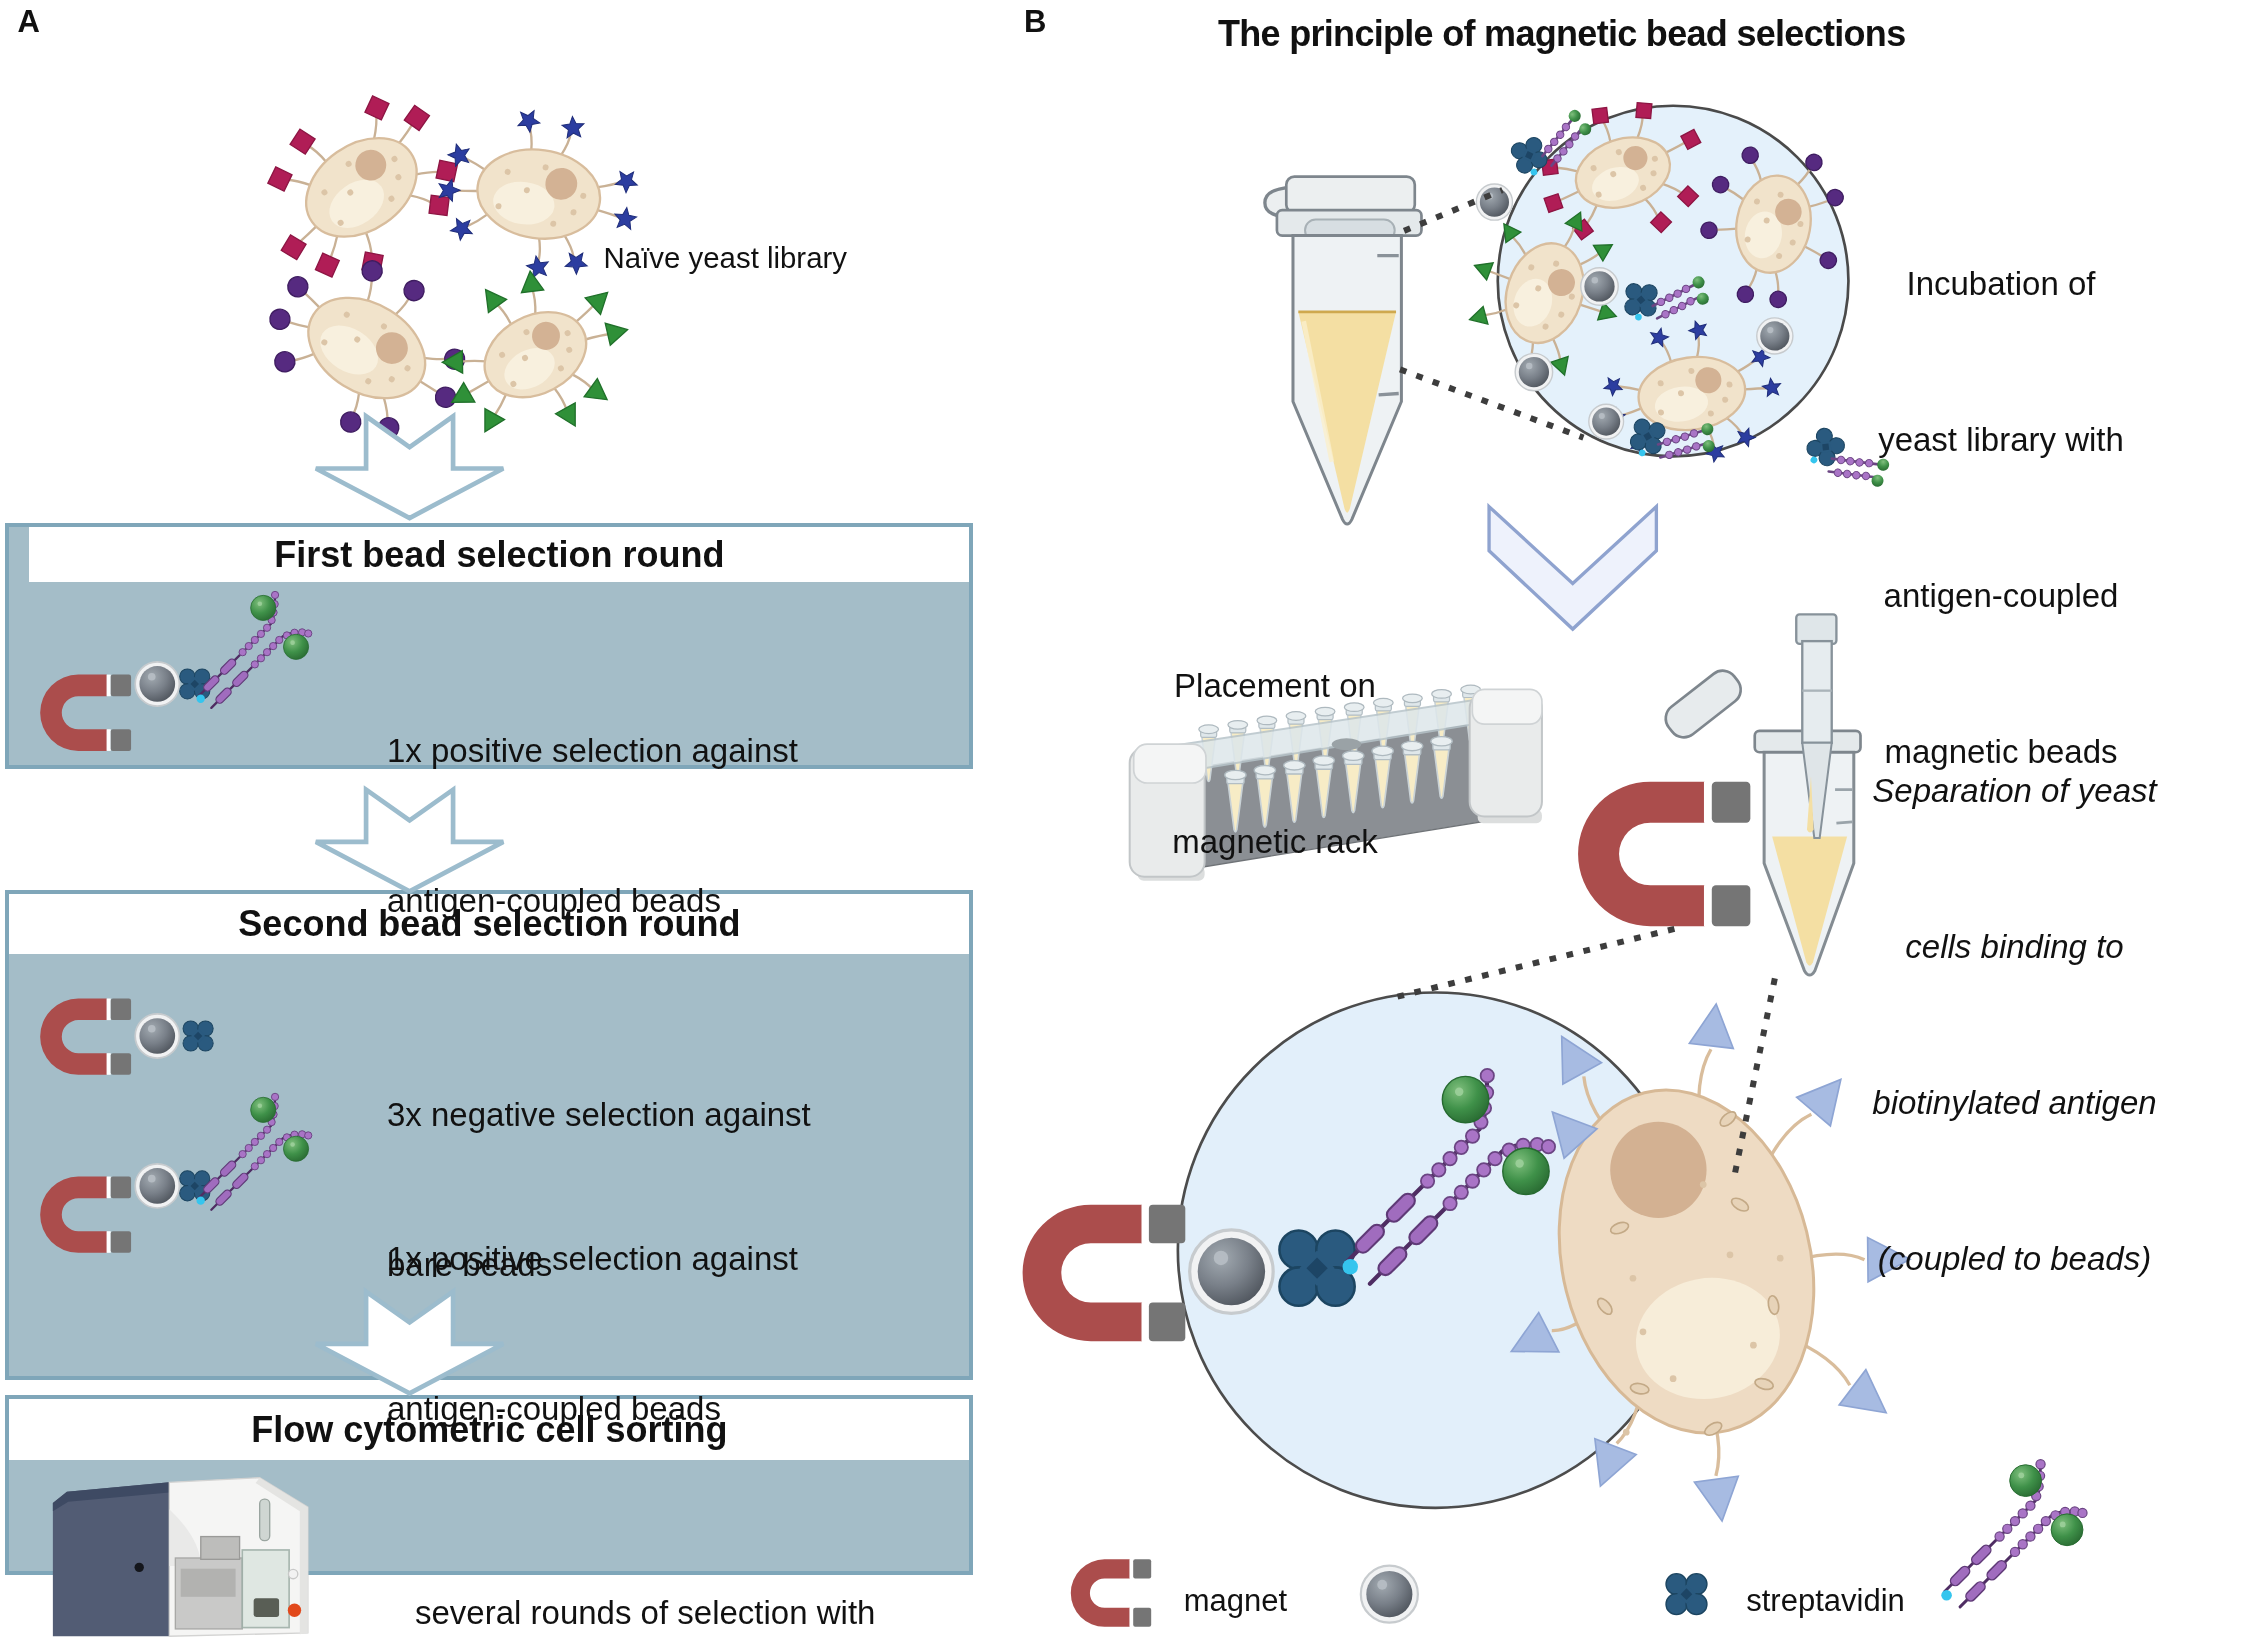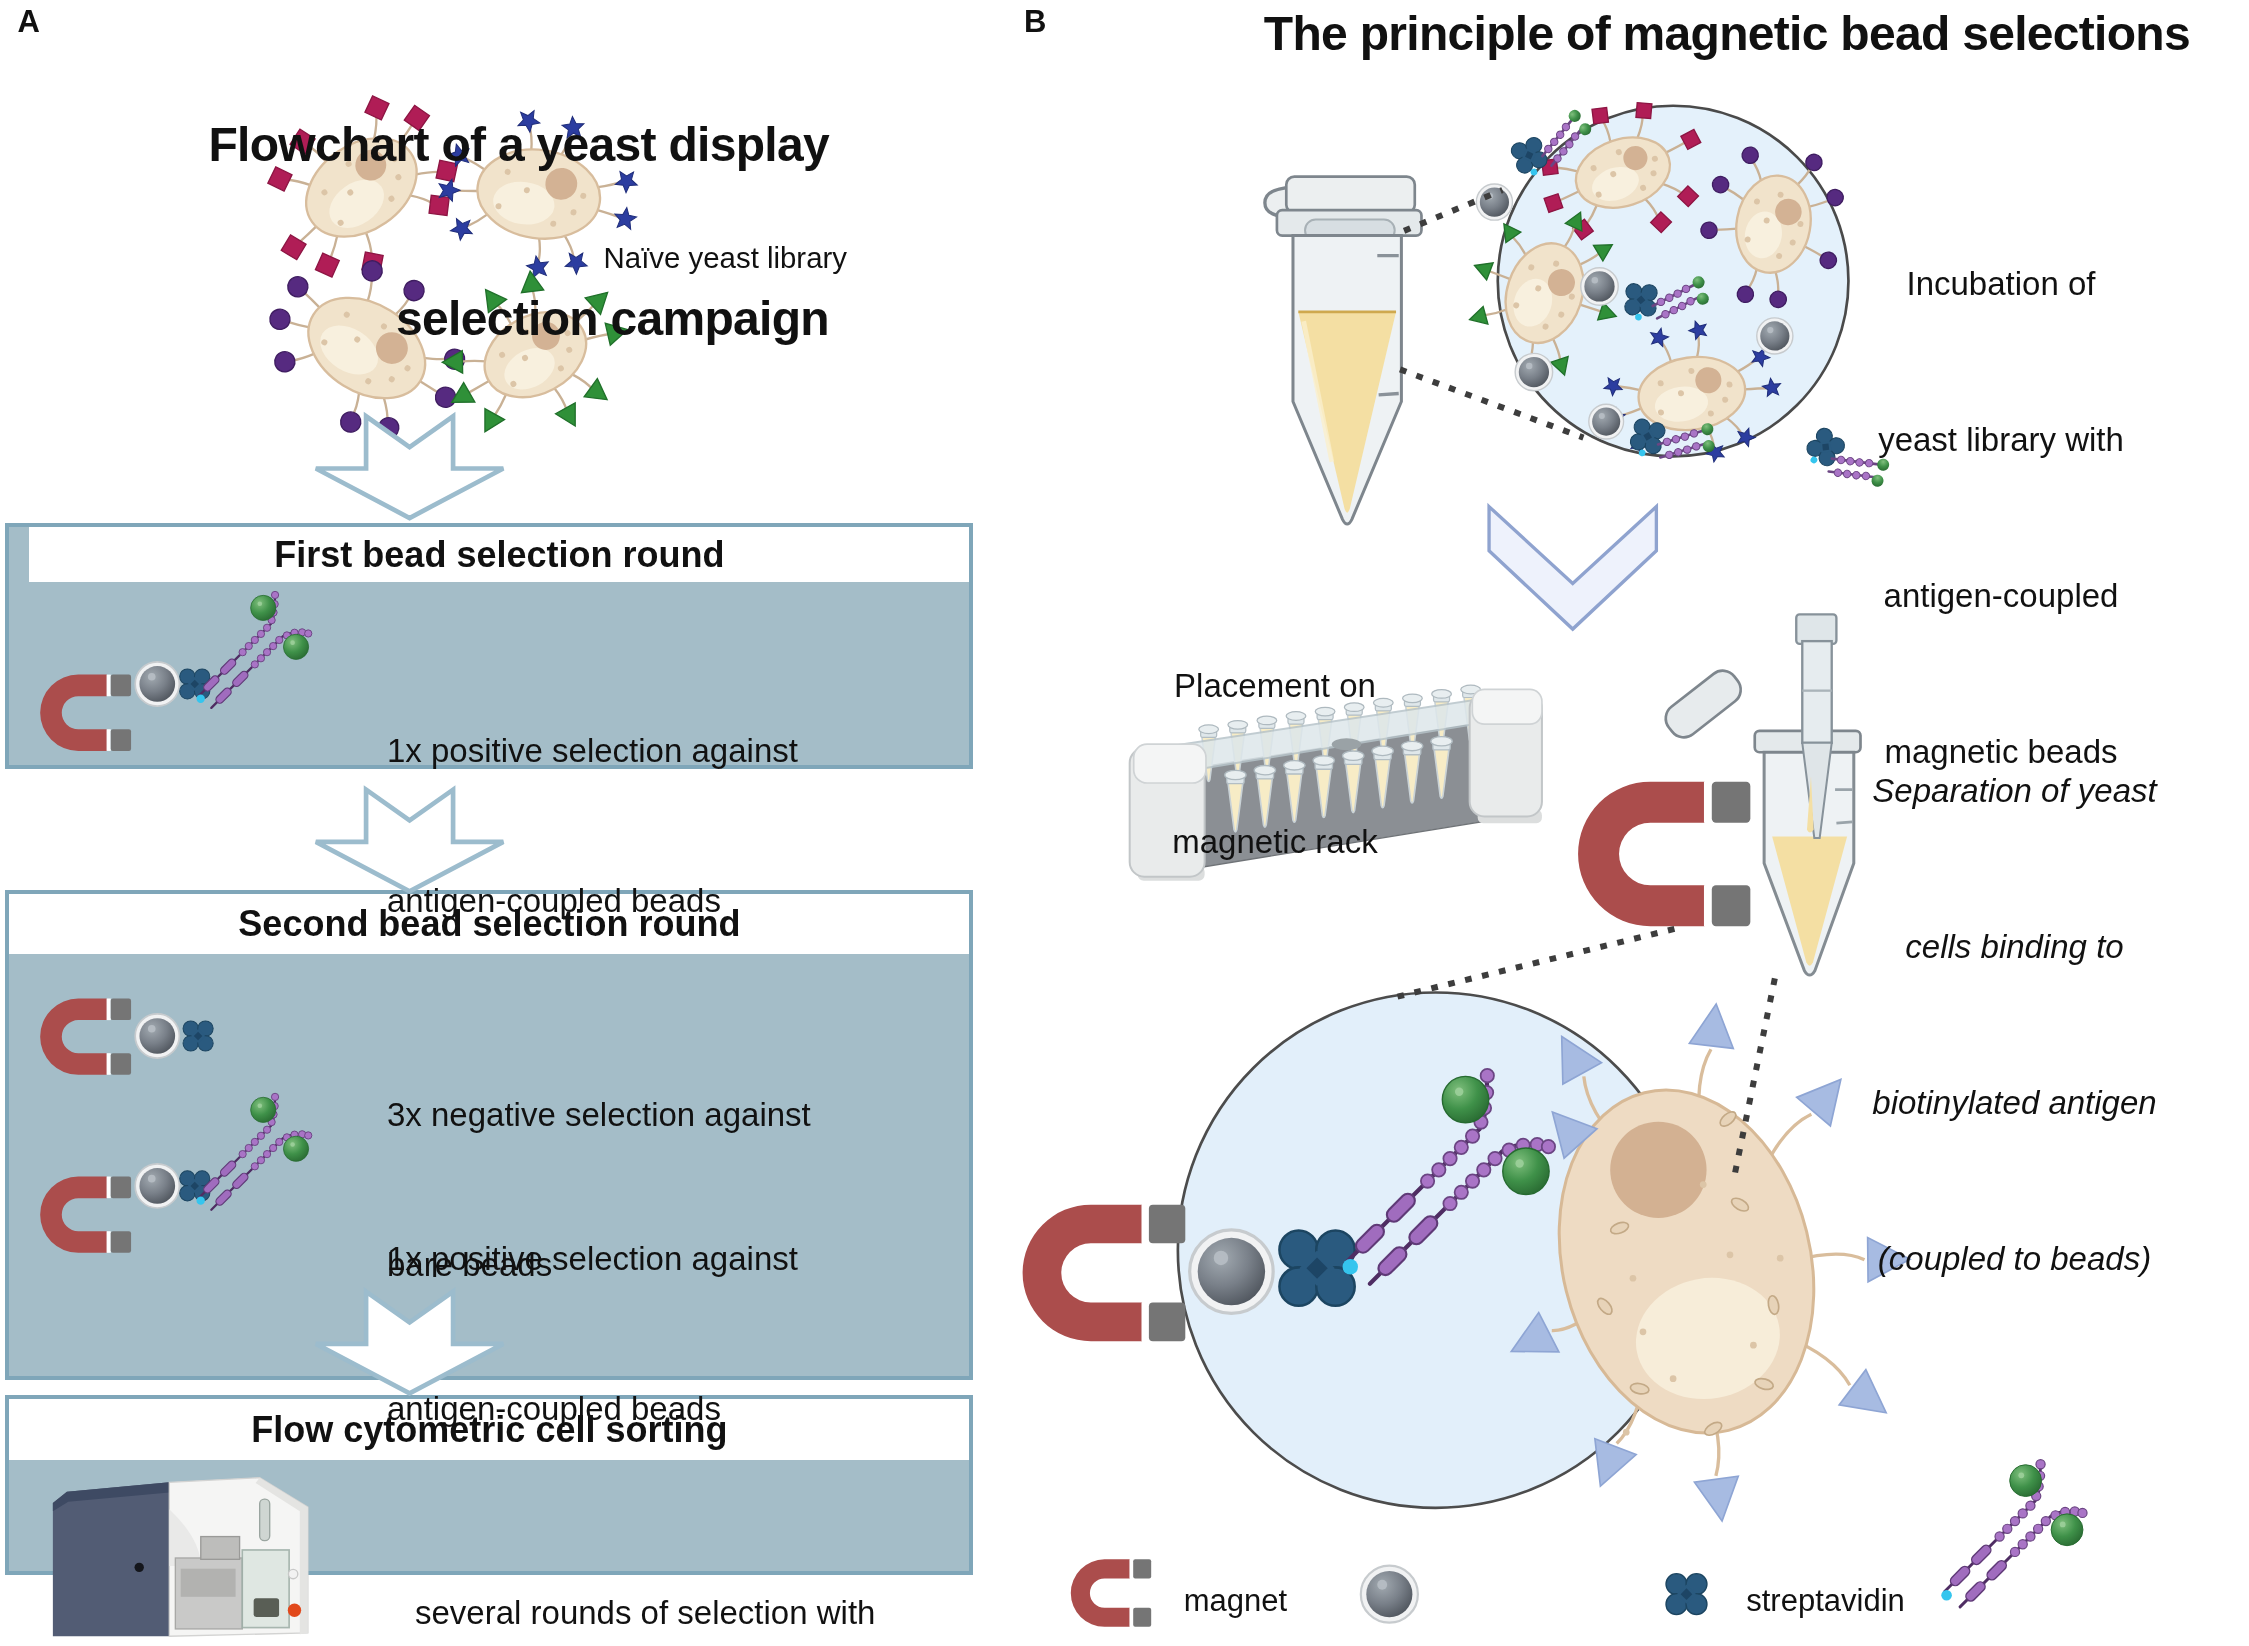--- a/index.html
+++ b/index.html
@@ -2,21 +2,21 @@
 <html style="font-size:10.7px"><head>
 <meta charset="utf-8">
 <style>
   html,body{margin:0;padding:0;background:#fff;}
   .stage{position:relative;width:2250px;height:1647px;background:#fff;overflow:hidden;
          font-family:"Liberation Sans",sans-serif;color:#111;}
   .stage *{box-sizing:border-box;}
   svg.art{position:absolute;left:0;top:0;z-index:2;pointer-events:none;}
   .txt{position:absolute;z-index:3;white-space:pre;}
   .panel-label{font-size:31px;font-weight:bold;}
-  .ptitle{font-size:48px;font-weight:bold;text-align:right;line-height:58px;letter-spacing:-0.7px;}
+  .ptitle{font-size:36px;font-weight:bold;text-align:left;line-height:58px;letter-spacing:-0.7px;}
   .caption{font-size:33px;text-align:center;line-height:52px;}
   .body-lines{font-size:33px;line-height:50px;text-align:left;}
   .legend-label{font-size:31px;text-align:center;line-height:46px;}
   .naive{font-size:29.4px;}
   .abox{position:absolute;left:5.4px;width:968px;border:4.7px solid #7fa6b9;background:#a4bdc8;z-index:1;}
   .abox-header{background:#ffffff;display:flex;align-items:center;justify-content:center;
                font-size:36px;font-weight:bold;}
 </style>
 </head>
 <body>
@@ -858,24 +858,20 @@
             <circle cx="167" cy="9" r="6" fill="#9ccf9a" opacity="0.9"></circle>
             <circle cx="262" cy="122" r="33" fill="url(#gradGreen)" stroke="#266a30" stroke-width="2"></circle>
             <circle cx="253" cy="111" r="6" fill="#9ccf9a" opacity="0.9"></circle>
             <circle cx="12" cy="258" r="11" fill="#35c5ee"></circle>
           </g>
         </g>
       </g>
     </svg>
 
   <div class="txt panel-label" style="left:17.4px;top:4px;">A</div>
-  <div class="txt ptitle" style="left:100px;top:0px;width:729px;">
-    <span style="display:block;">Flowchart of a yeast display</span>
-    <span style="display:block;">selection campaign</span>
-  </div>
   <div class="txt naive" style="left:559px;top:241px;width:288px;text-align:right;">Naïve yeast library</div>
 
   <div class="txt body-lines" style="left:387px;top:626px;">
     <span style="display:block;">1x positive selection against</span>
     <span style="display:block;">antigen-coupled beads</span>
   </div>
   <div class="txt body-lines" style="left:387px;top:990px;">
     <span style="display:block;">3x negative selection against</span>
     <span style="display:block;">bare beads</span>
   </div>

